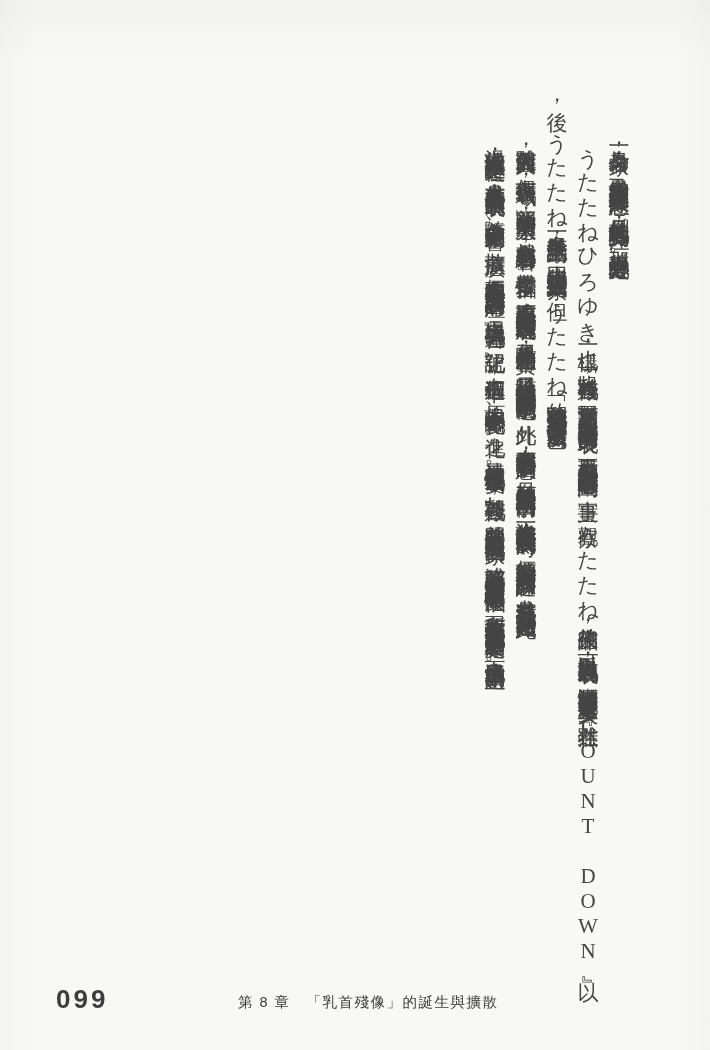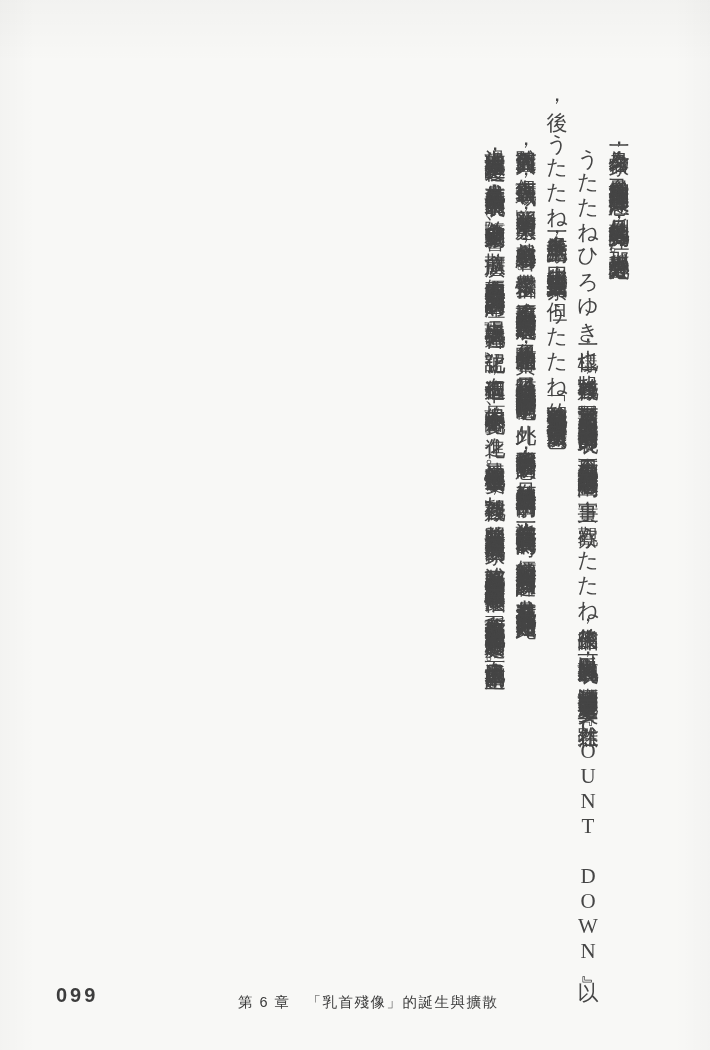--- a/index.html
+++ b/index.html
@@ -41,21 +41,21 @@
   .page-footer {
     position: absolute;
     left: 0; top: 980px;
     width: 710px; height: 45px;
   }
   .page-number {
     position: absolute;
     left: 56px; top: 4px;
     font-family: "Liberation Sans", sans-serif;
     font-weight: bold;
-    font-size: 20px;
+    font-size: 26px;
     letter-spacing: 3px;
     color: #3d3d3d;
   }
   .chapter-title {
     position: absolute;
     left: 238px; top: 13px;
     font-family: "Liberation Sans", sans-serif;
     font-size: 14.5px;
     letter-spacing: 1.5px;
     color: #3a3a3a;
@@ -68,14 +68,14 @@
 
 <main class="text-block">
   <p>身為一名作家，自己最希望被別人注意到的部分沒人注意，反倒是其他的地方受到關注，那感覺想必不會太好吧。</p>
   <p>うたたねひろゆき也一樣，比起「乳首殘像」，對於當初下了最多工夫的「尻臀（屁股左右兩邊最多肉的部分）」表現，直至今日都未受到太多稱讚這件事感到有些納悶。事實上，觀察うたたね後來的作品，可以看出比起乳搖的表現，豐滿漂亮的臀部表現遠遠下了更多工夫。雖然在『COUNT DOWN』以後，うたたね多半在一般雜誌上活動，因此變得較少直接描繪成人元素，但うたたね的「乳首殘像」從頭到尾就只在『羽翼天使』中使用過數次而已。</p>
   <p>雖然會因人而異，但在藝術表現領域，新「發明」帶來的衝擊愈大，就愈容易束縛發明者，帶來眾多苦惱。應該也有不少因為大家都只注意到特定的表現，忽略了作品的整體和本質，結果除了特定表現外誰都不記得該作家創作過什麼的例子吧。此外，也有偏離發明者最初的意圖，只有被曲解的變異版本獨自傳開的例子。也許作家在發明一種藝術表現的同時，便必須時刻面對如何擺脫自身發明的課題。尤其是在還沒有其他武器的新人時期更是如此。</p>
   <p>漫畫的表現技法在誕生之後，尤其是為業界帶來巨大衝擊的表現，隨著愈多作家受到影響、擴散愈廣，便會在不知不覺間變成作家與讀者共同的財產，出現表現的普遍化＝「記號化」。在這個過程中，原本的表現會不斷變化、進化，連最初的意義也會慢慢改變。一如「乳首殘像」，其發明者和因為用了這種表現而成名的作家，或許都曾因為自己想傳達的意圖和讀者的理解相異而深受煩惱。所有藝術表現都會面對「記號化」帶來的好處和壞處。而這也是本書的副主題。</p>
 </main>
 
 <footer class="page-footer">
   <div class="page-number">099</div>
-  <div class="chapter-title">第 6 章　「乳首殘像」的誕生與擴散</div>
+  <div class="chapter-title">第 8 章　「乳首殘像」的誕生與擴散</div>
 </footer>
 
 </body></html>

